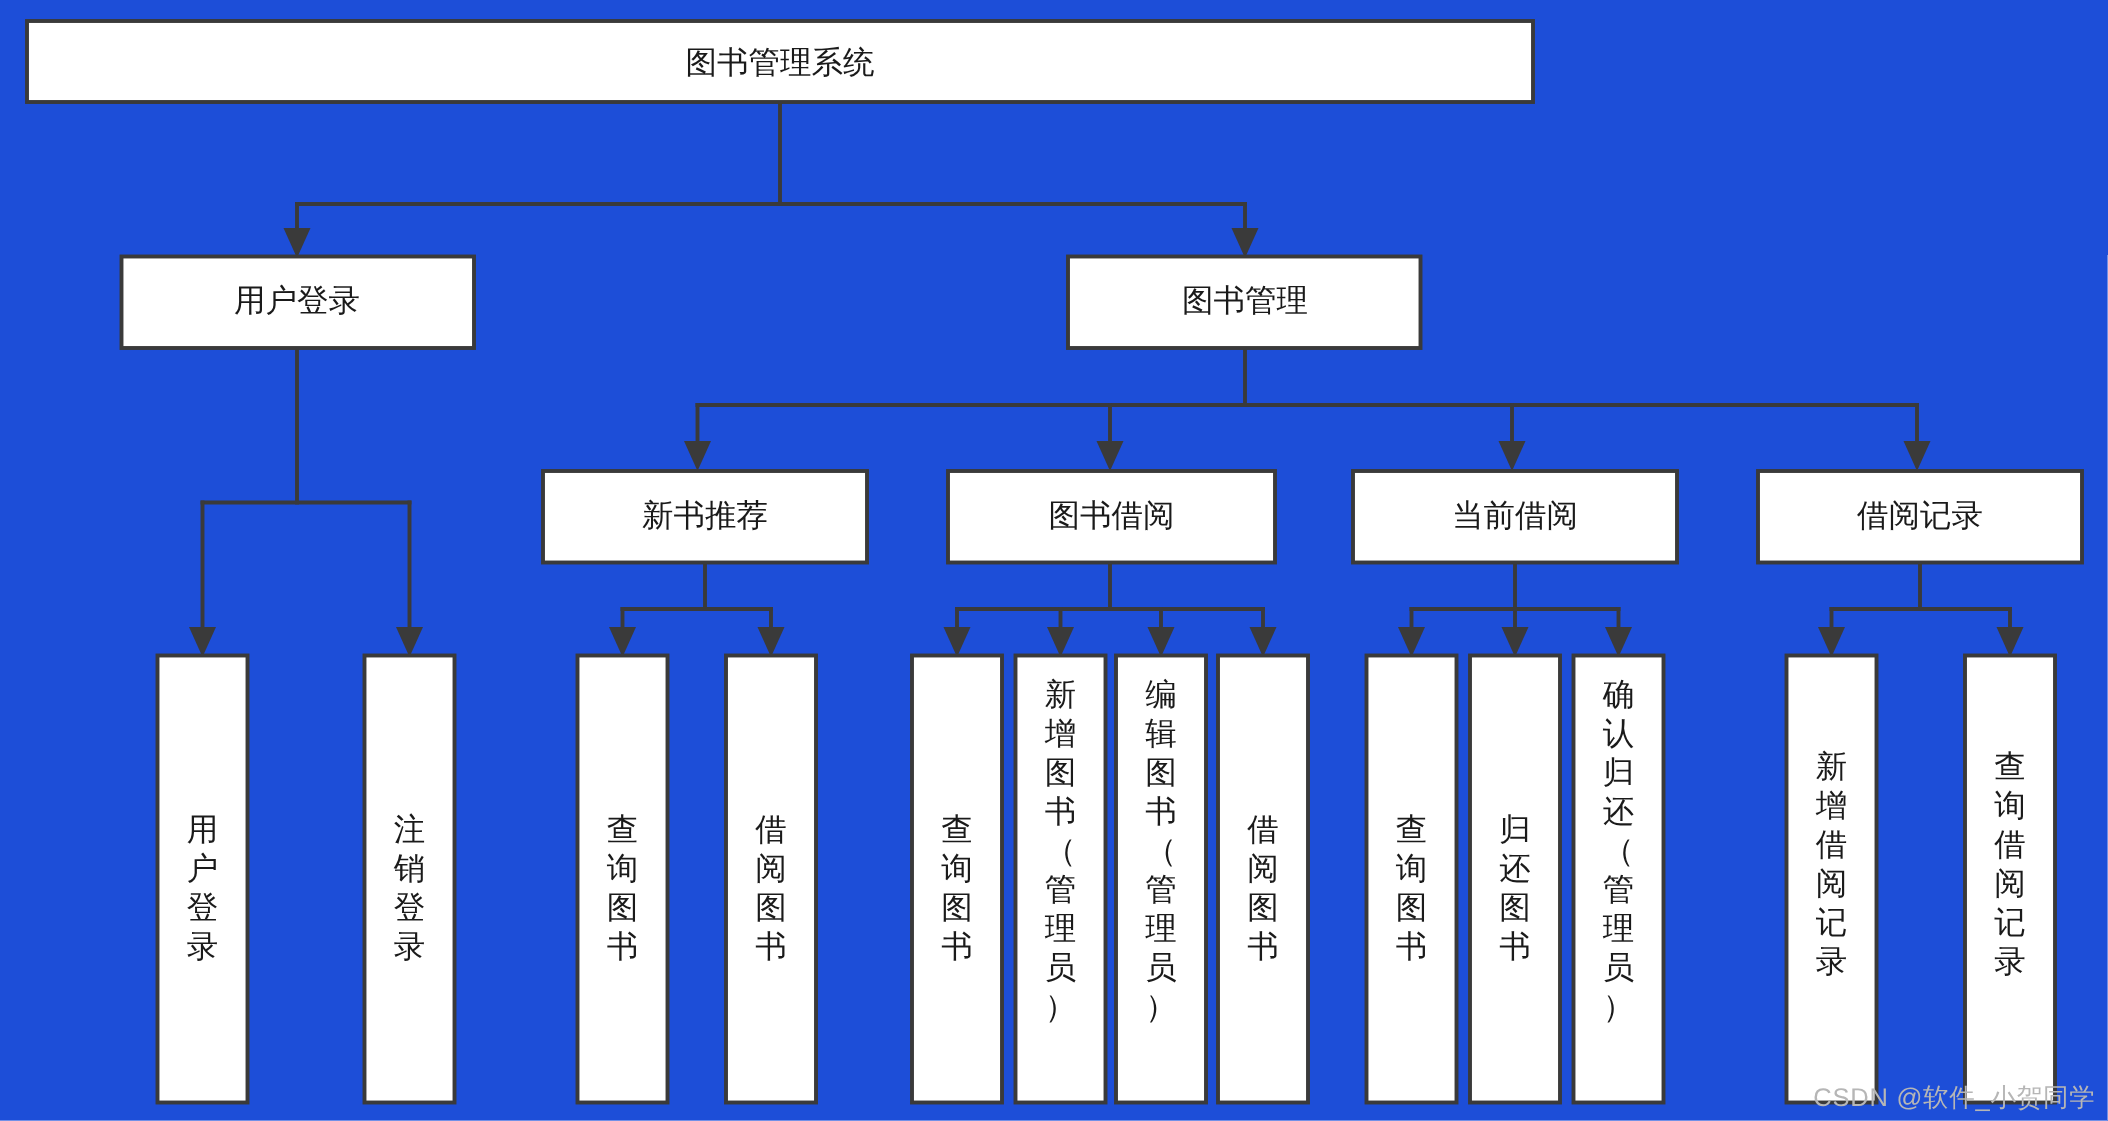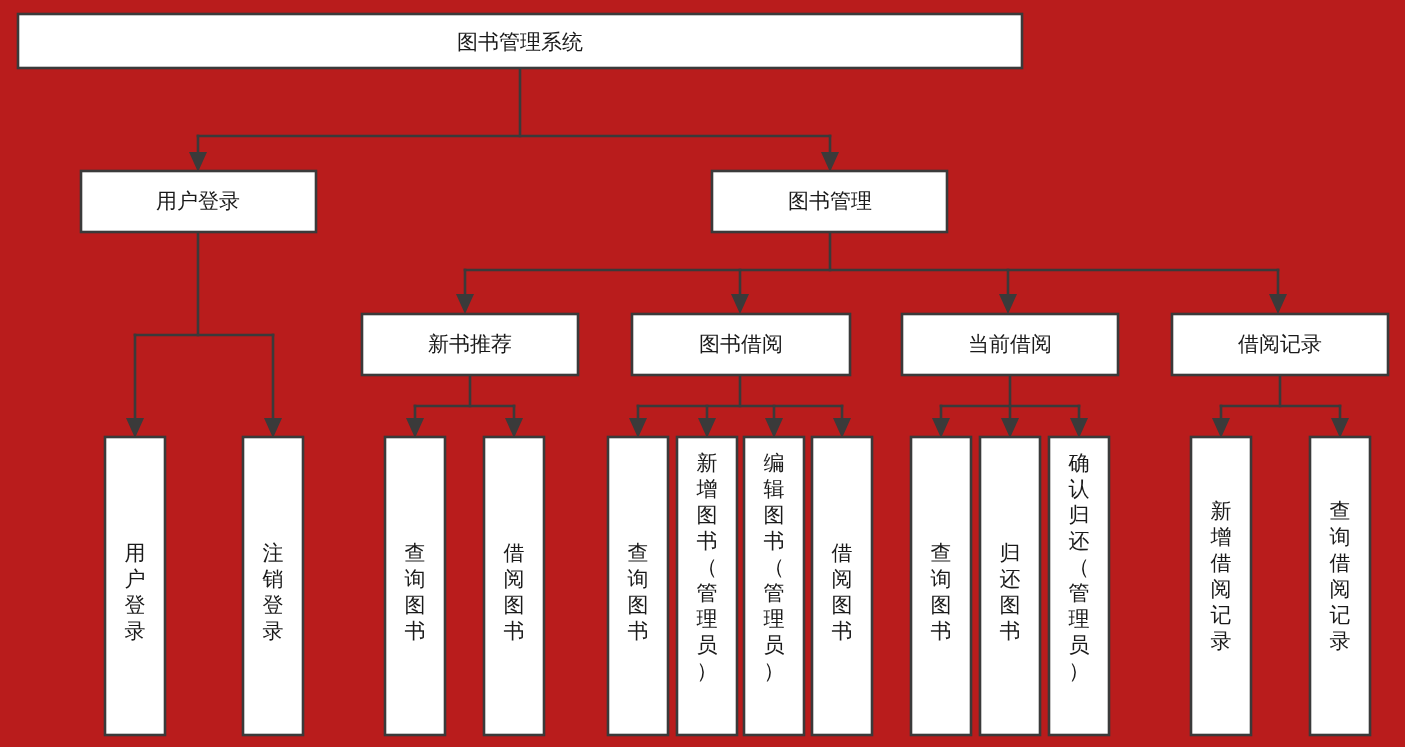--- a/index.html
+++ b/index.html
@@ -10,21 +10,21 @@
   body {
     width: 1405px;
     height: 747px;
     font-family: "Liberation Sans", "DejaVu Sans", sans-serif;
     overflow: hidden;
   }
   #diagram-root {
     position: relative;
     width: 1405px;
     height: 747px;
-    background: #b91c1c;
+    background: #1d4ed8;
   }
   svg.diagram {
     position: absolute;
     left: 0;
     top: 0;
     width: 1405px;
     height: 747px;
   }
   .node-rect {
     fill: #ffffff;
@@ -217,13 +217,14 @@
       <rect class="node-rect" x="1191" y="437" width="60" height="298"></rect>
       <text class="node-label-v" x="1221" y="518"><tspan x="1221" dy="0">新</tspan><tspan x="1221" dy="26">增</tspan><tspan x="1221" dy="26">借</tspan><tspan x="1221" dy="26">阅</tspan><tspan x="1221" dy="26">记</tspan><tspan x="1221" dy="26">录</tspan></text>
     </g>
     <g>
       <rect class="node-rect" x="1310" y="437" width="60" height="298"></rect>
       <text class="node-label-v" x="1340" y="518"><tspan x="1340" dy="0">查</tspan><tspan x="1340" dy="26">询</tspan><tspan x="1340" dy="26">借</tspan><tspan x="1340" dy="26">阅</tspan><tspan x="1340" dy="26">记</tspan><tspan x="1340" dy="26">录</tspan></text>
     </g>
 
   </svg>
 
+  <div class="watermark">CSDN @软件_小贺同学</div>
 </div>
 
 </body></html>

